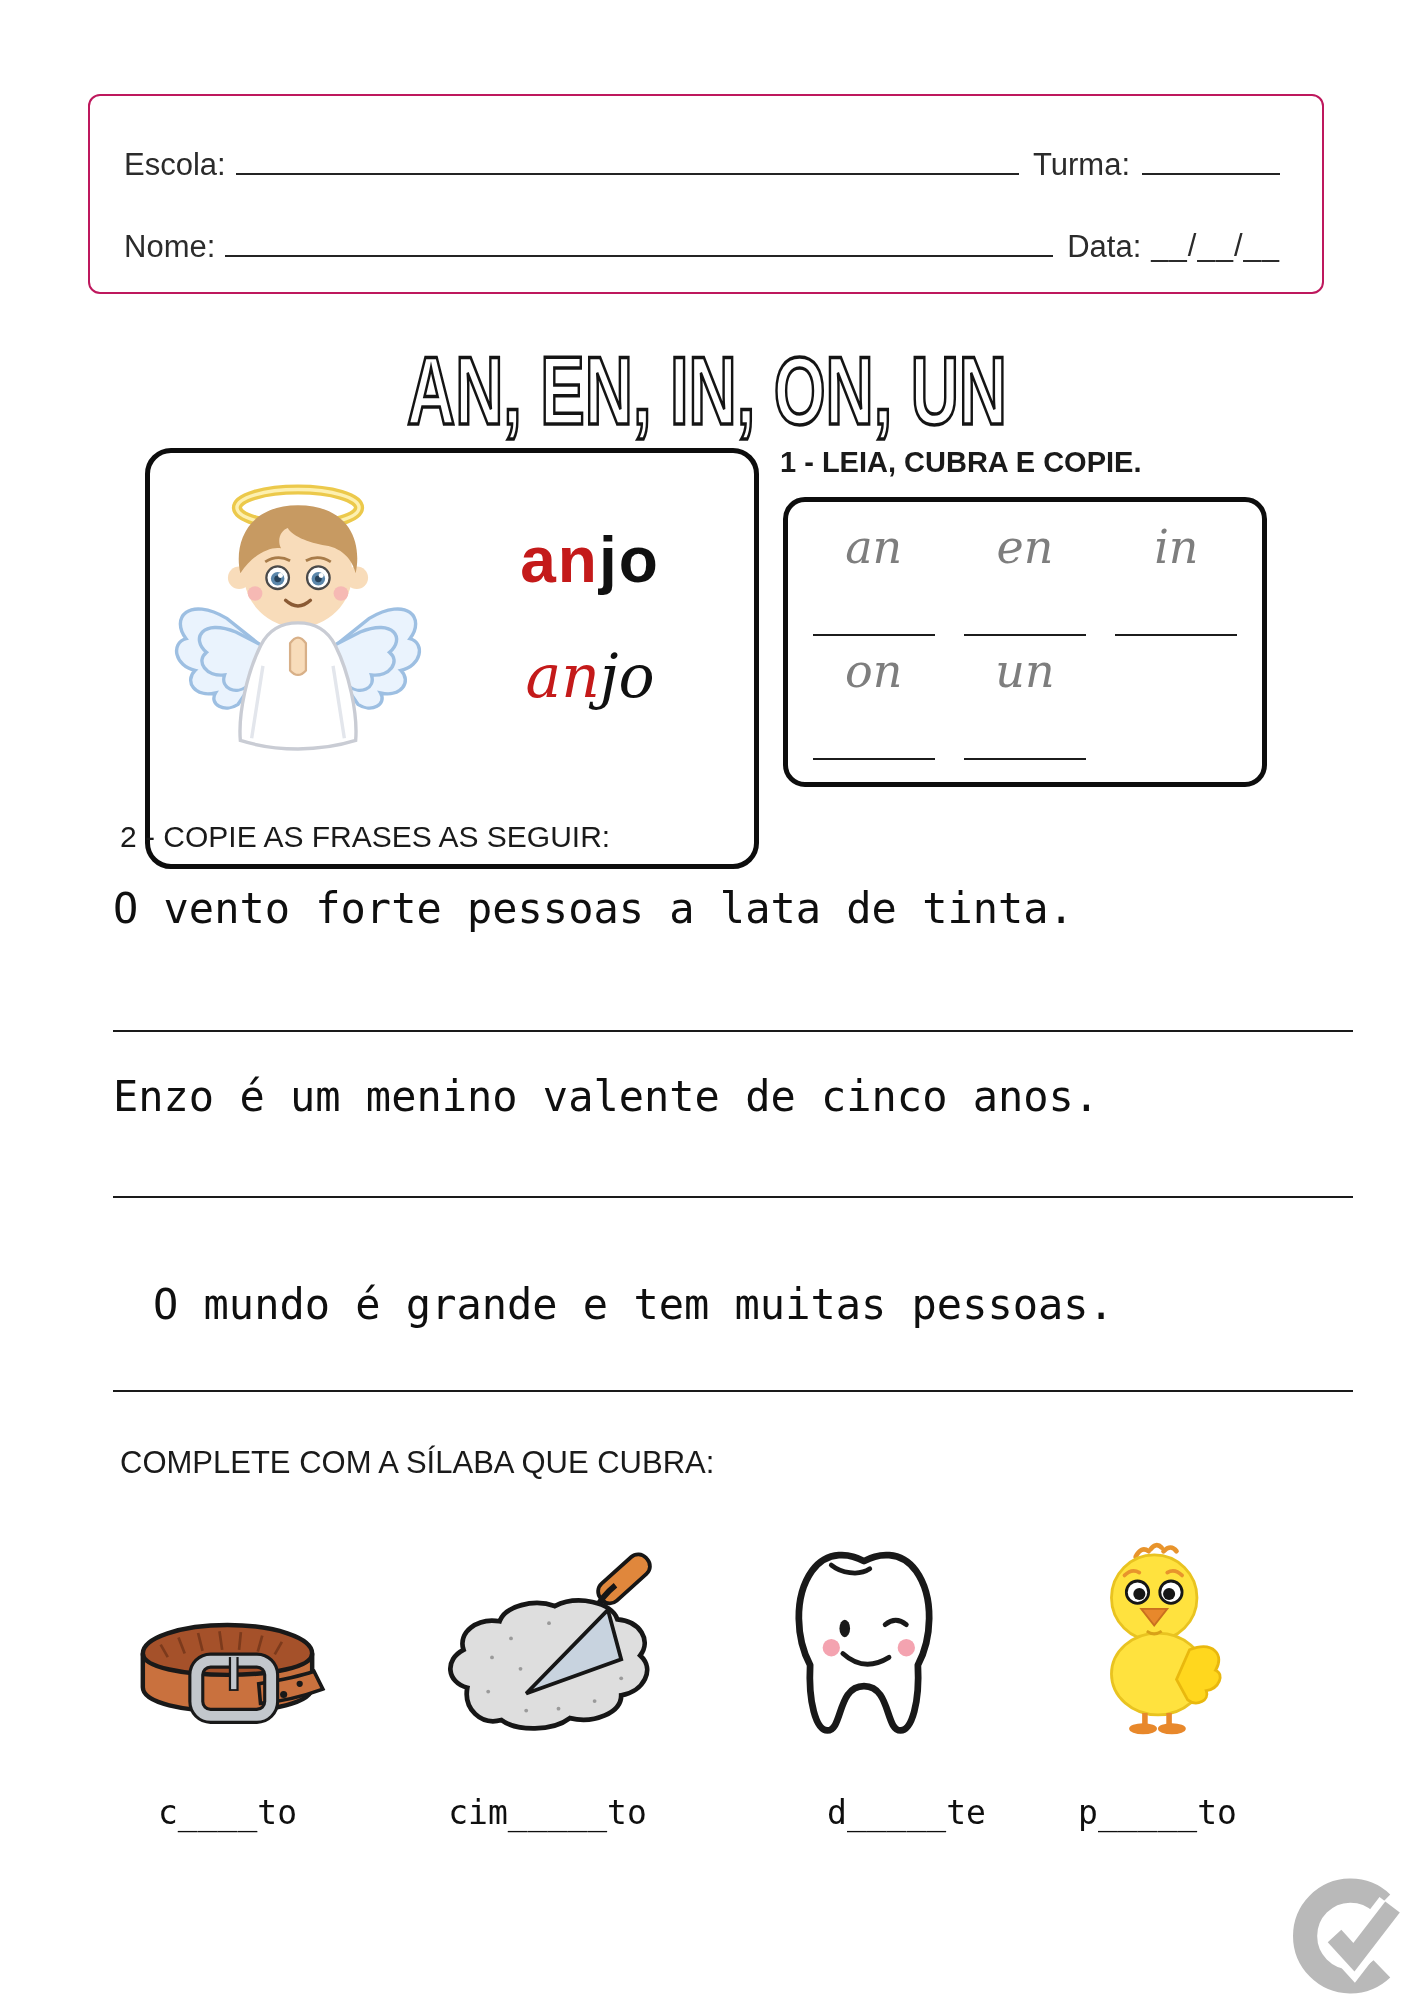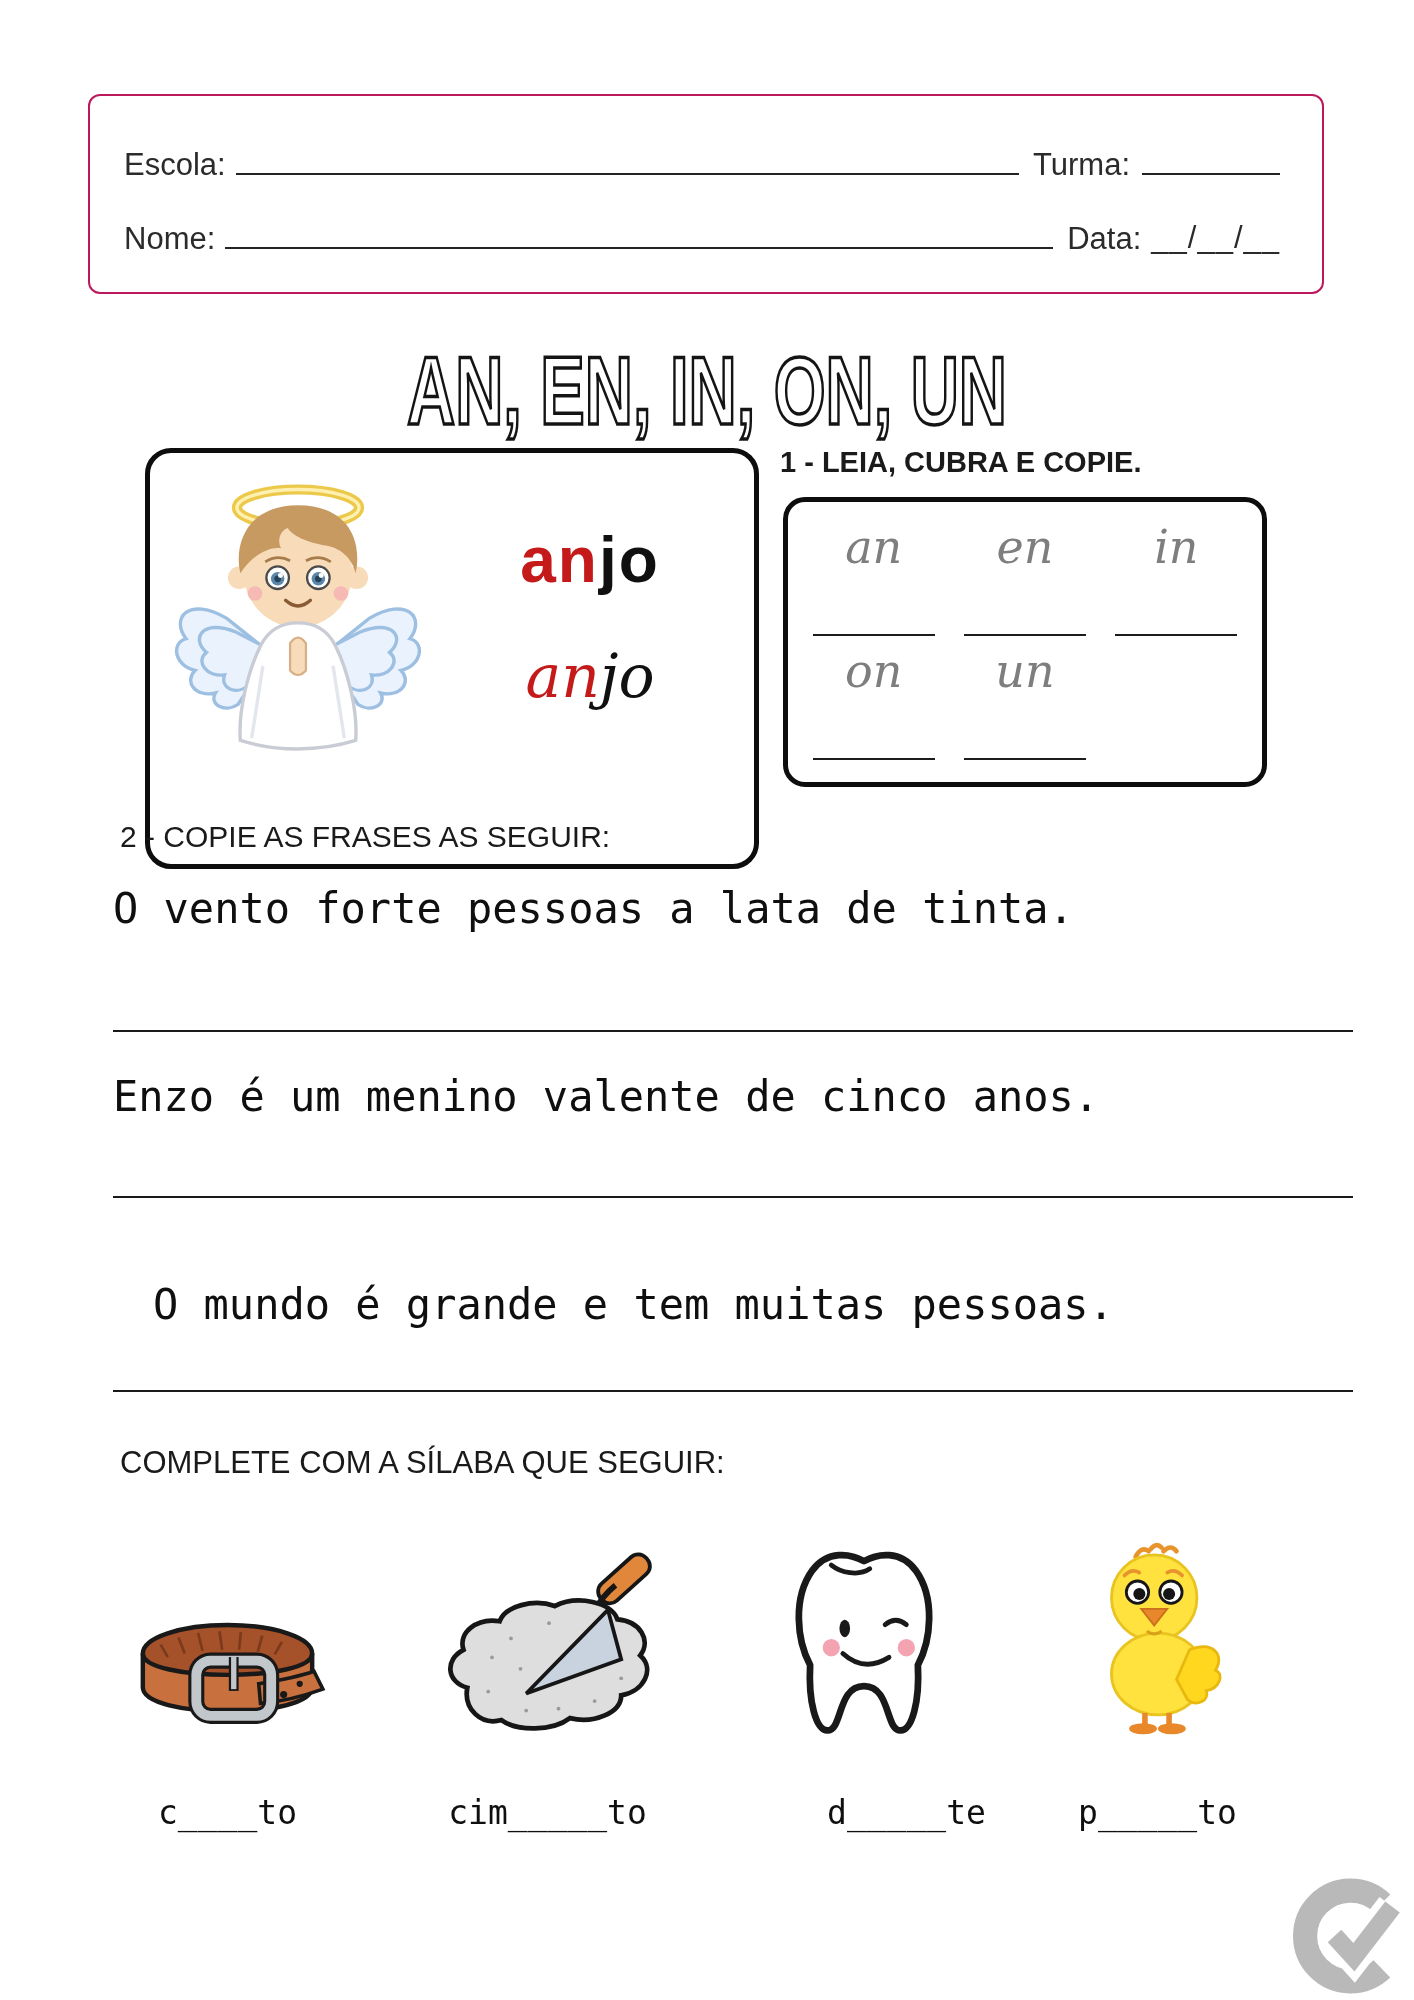--- a/index.html
+++ b/index.html
@@ -7,21 +7,21 @@
     position:relative; width:1414px; height:2000px; background:#ffffff;
     font-family:"Liberation Sans", sans-serif; color:#171717; overflow:hidden;
   }
   
   .header-box {
     position:absolute; left:88px; top:94px; width:1236px; height:200px;
     border:2px solid #be185d; border-radius:12px; background:#fff; box-sizing:border-box;
   }
   .hrow { position:absolute; left:34px; right:42px; height:46px; display:flex; align-items:flex-end; }
   .hrow1 { top:40px; }
-  .hrow2 { top:114px; }
+  .hrow2 { top:122px; }
   .hlabel { font-size:31px; font-weight:400; color:#2b2b2b; line-height:1.1; white-space:nowrap; }
   .hline  { flex:1; border-bottom:2px solid #242424; margin:0 14px 7px 10px; height:30px; }
   .hline-short { flex:none; width:138px; border-bottom:2px solid #242424; margin:0 0 7px 12px; height:30px; }
   .date-blanks { font-size:31px; color:#2b2b2b; margin-left:10px; letter-spacing:1px; white-space:nowrap; }
   
   .title-wrap { position:absolute; left:367px; top:338px; width:680px; height:110px; }
   
   .vocab-card {
     position:absolute; left:145px; top:448px; width:614px; height:421px;
     border:5px solid #0d0d0d; border-radius:26px; background:#fff; box-sizing:border-box;
@@ -166,21 +166,21 @@
   </div>
 
   <div class="ex2-heading">2 - COPIE AS FRASES AS SEGUIR:</div>
   <div class="sentence s1">O vento forte pessoas a lata de tinta.</div>
   <div class="copy-line l1"></div>
   <div class="sentence s2">Enzo é um menino valente de cinco anos.</div>
   <div class="copy-line l2"></div>
   <div class="sentence s3">O mundo é grande e tem muitas pessoas.</div>
   <div class="copy-line l3"></div>
 
-  <div class="ex3-heading">COMPLETE COM A SÍLABA QUE SEGUIR:</div>
+  <div class="ex3-heading">COMPLETE COM A SÍLABA QUE CUBRA:</div>
 
   <svg class="fig fig-belt" viewBox="0 0 230 180">
     <ellipse cx="115" cy="58" rx="95" ry="32" fill="#a5512a" stroke="#191919" stroke-width="5"></ellipse>
     <path d="M40 48 l8 14 M60 40 l7 18 M82 35 l5 20 M106 33 l3 21 M130 34 l-2 20 M154 38 l-5 18 M176 45 l-8 14" stroke="#7c3a1c" stroke-width="3"></path>
     <path d="M20 58 L 20 96 C 20 132 210 132 210 96 L 210 58 C 210 90 20 90 20 58 Z" fill="#c9713e" stroke="#191919" stroke-width="5"></path>
     <path d="M150 92 C 175 88 195 84 212 78 L 222 98 C 200 106 175 112 152 114 Z" fill="#c9713e" stroke="#191919" stroke-width="4"></path>
     <circle cx="196" cy="92" r="3.5" fill="#191919"></circle>
     <rect x="80" y="66" width="84" height="62" rx="16" fill="none" stroke="#191919" stroke-width="18"></rect>
     <rect x="80" y="66" width="84" height="62" rx="16" fill="none" stroke="#c2c7cc" stroke-width="11"></rect>
     <line x1="122" y1="62" x2="122" y2="100" stroke="#191919" stroke-width="11"></line>

